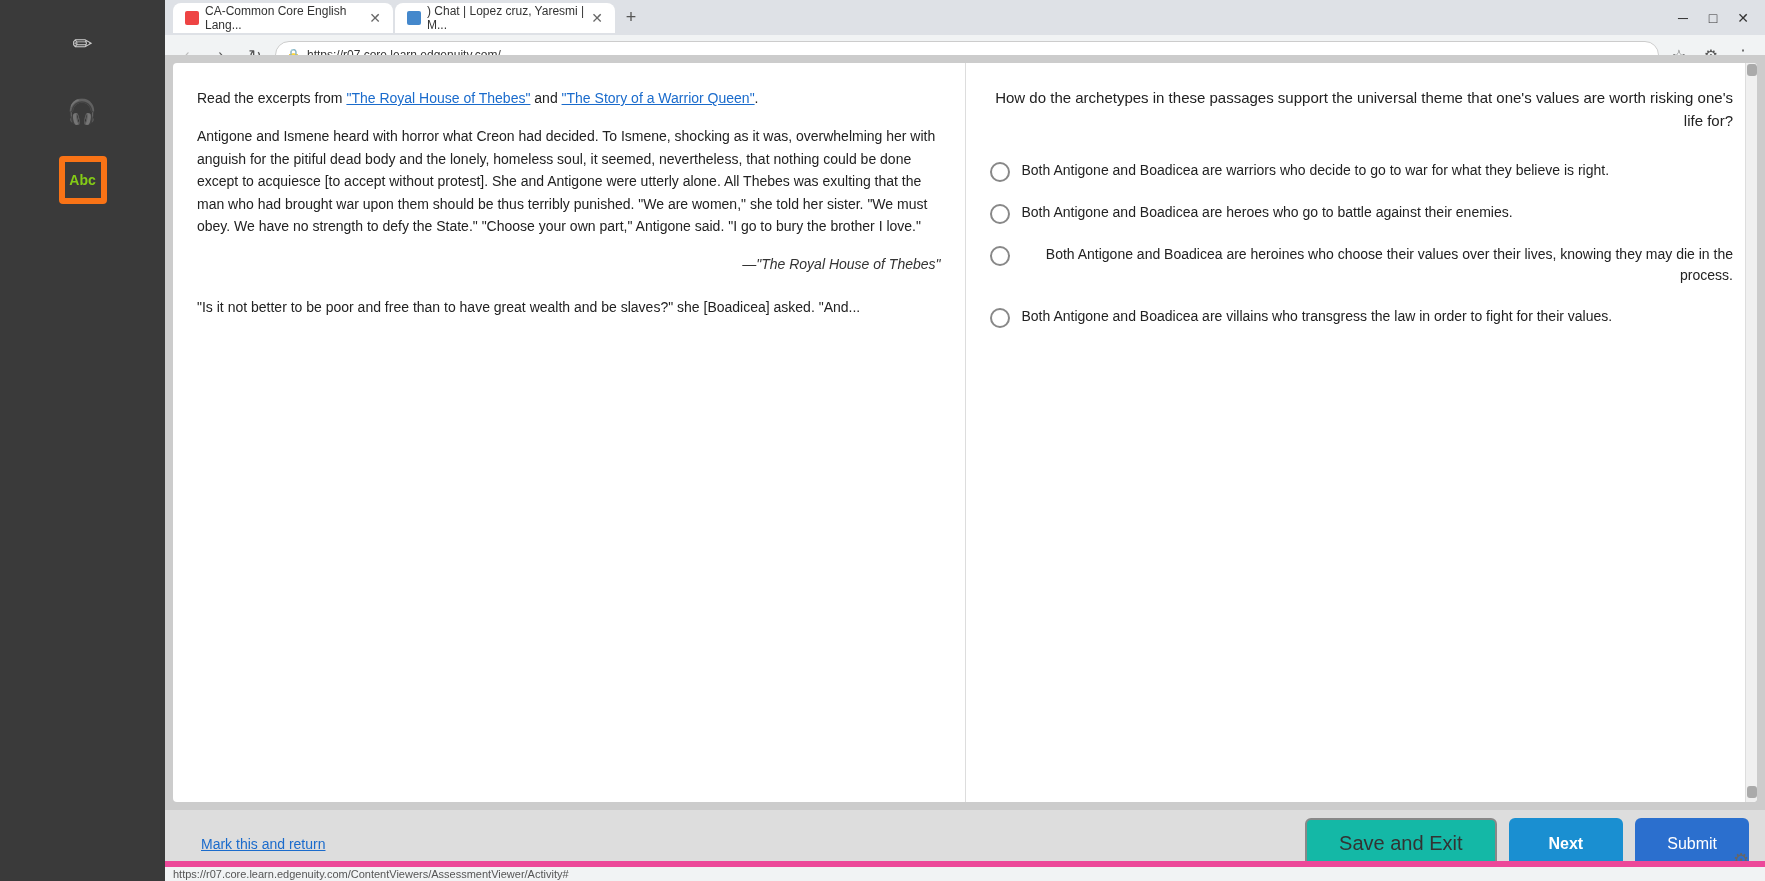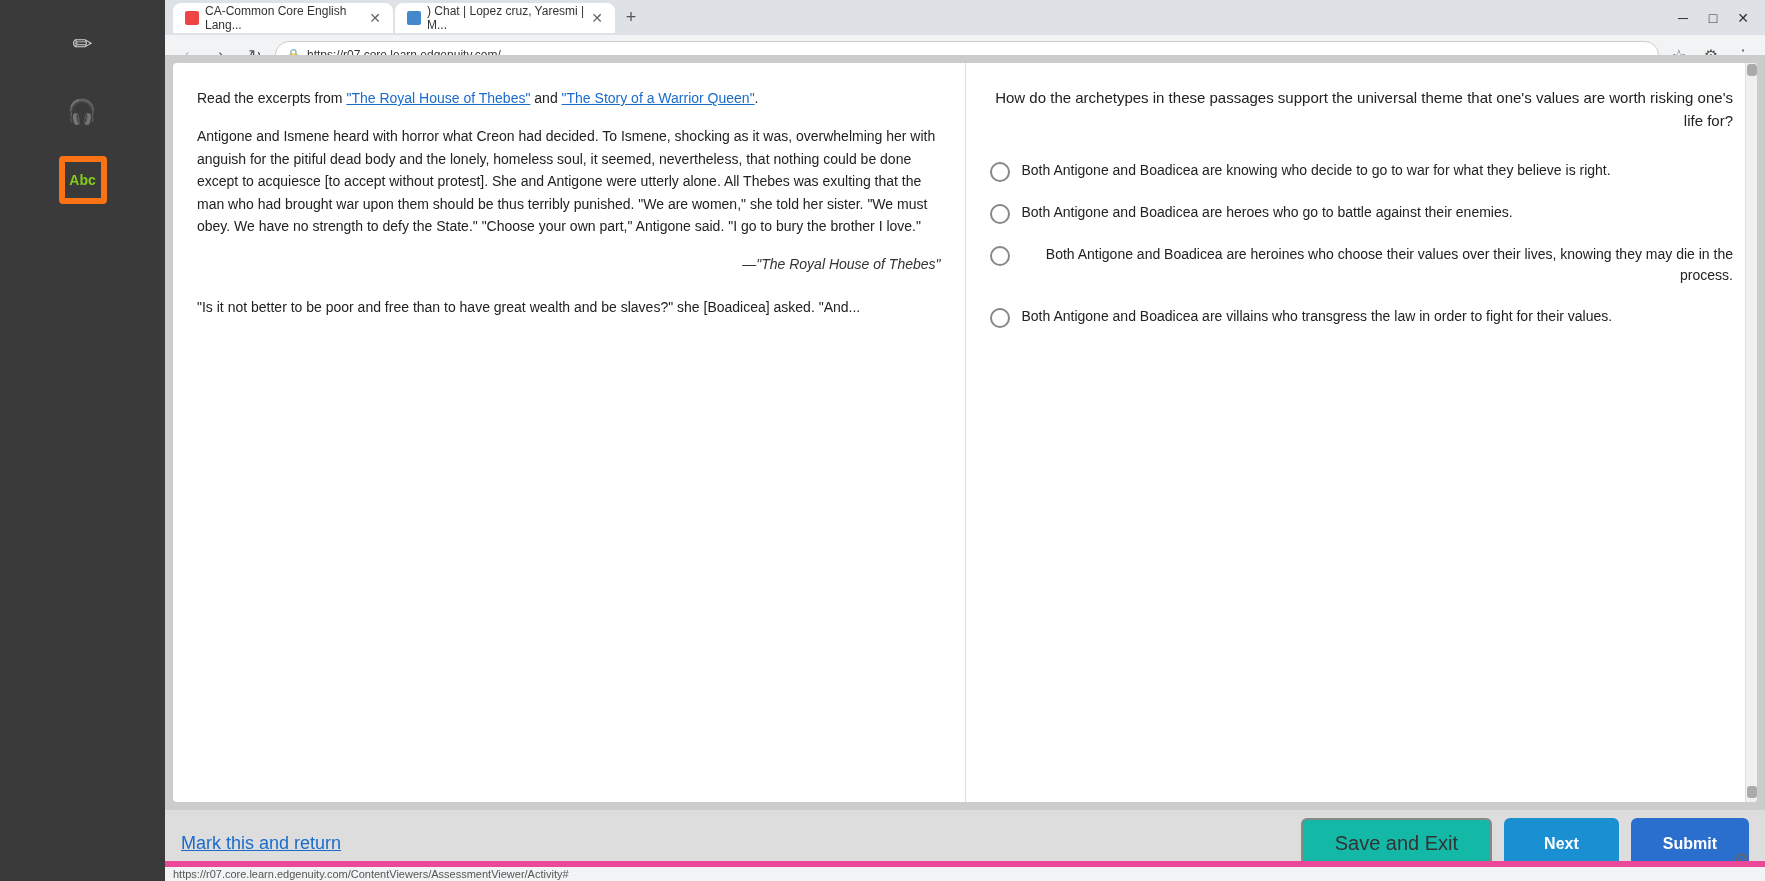--- a/index.html
+++ b/index.html
@@ -401,22 +401,23 @@
       display: flex;
       align-items: center;
       justify-content: space-between;
       padding: 8px 16px 12px 16px;
       background: #ddd;
     }
 
     .mark-link {
       color: #1a6bcc;
       text-decoration: underline;
-      font-size: 18px;
-      cursor: pointer;
+      font-size: 14px;
+      cursor: pointer;
+      margin-left: 20px;
     }
 
     .action-buttons {
       display: flex;
       gap: 12px;
     }
 
     .btn-save-exit {
       padding: 12px 32px;
       border: 2px solid #888;
@@ -438,21 +439,21 @@
       color: #fff;
       cursor: pointer;
     }
 
     .btn-submit {
       padding: 12px 32px;
       border: none;
       background: #2b6fce;
       border-radius: 6px;
       font-size: 16px;
-      font-weight: bold;
+      font-weight: normal;
       color: #fff;
       cursor: pointer;
     }
 
     
     .passage-panel::-webkit-scrollbar,
     .question-panel::-webkit-scrollbar {
       width: 8px;
     }
     .passage-panel::-webkit-scrollbar-track,
@@ -621,21 +622,21 @@
         <div class="passage-excerpt">"Is it not better to be poor and free than to have great wealth and be slaves?" she [Boadicea] asked. "And...</div>
       </div>
 
       <div class="question-panel">
         <div class="question-text">How do the archetypes in these passages support the universal theme that one's values are worth risking one's life for?</div>
 
         <div class="answer-options">
 
           <div class="answer-option">
             <div class="radio-btn"></div>
-            <span class="answer-text">Both Antigone and Boadicea are knowing who decide to go to war for what they believe is right.</span>
+            <span class="answer-text">Both Antigone and Boadicea are warriors who decide to go to war for what they believe is right.</span>
           </div>
 
           <div class="answer-option">
             <div class="radio-btn"></div>
             <span class="answer-text">Both Antigone and Boadicea are heroes who go to battle against their enemies.</span>
           </div>
 
           <div class="answer-option">
             <div class="radio-btn"></div>
             <span class="answer-text">Both Antigone and Boadicea are heroines who choose their values over their lives, knowing they may die in the process.</span>

